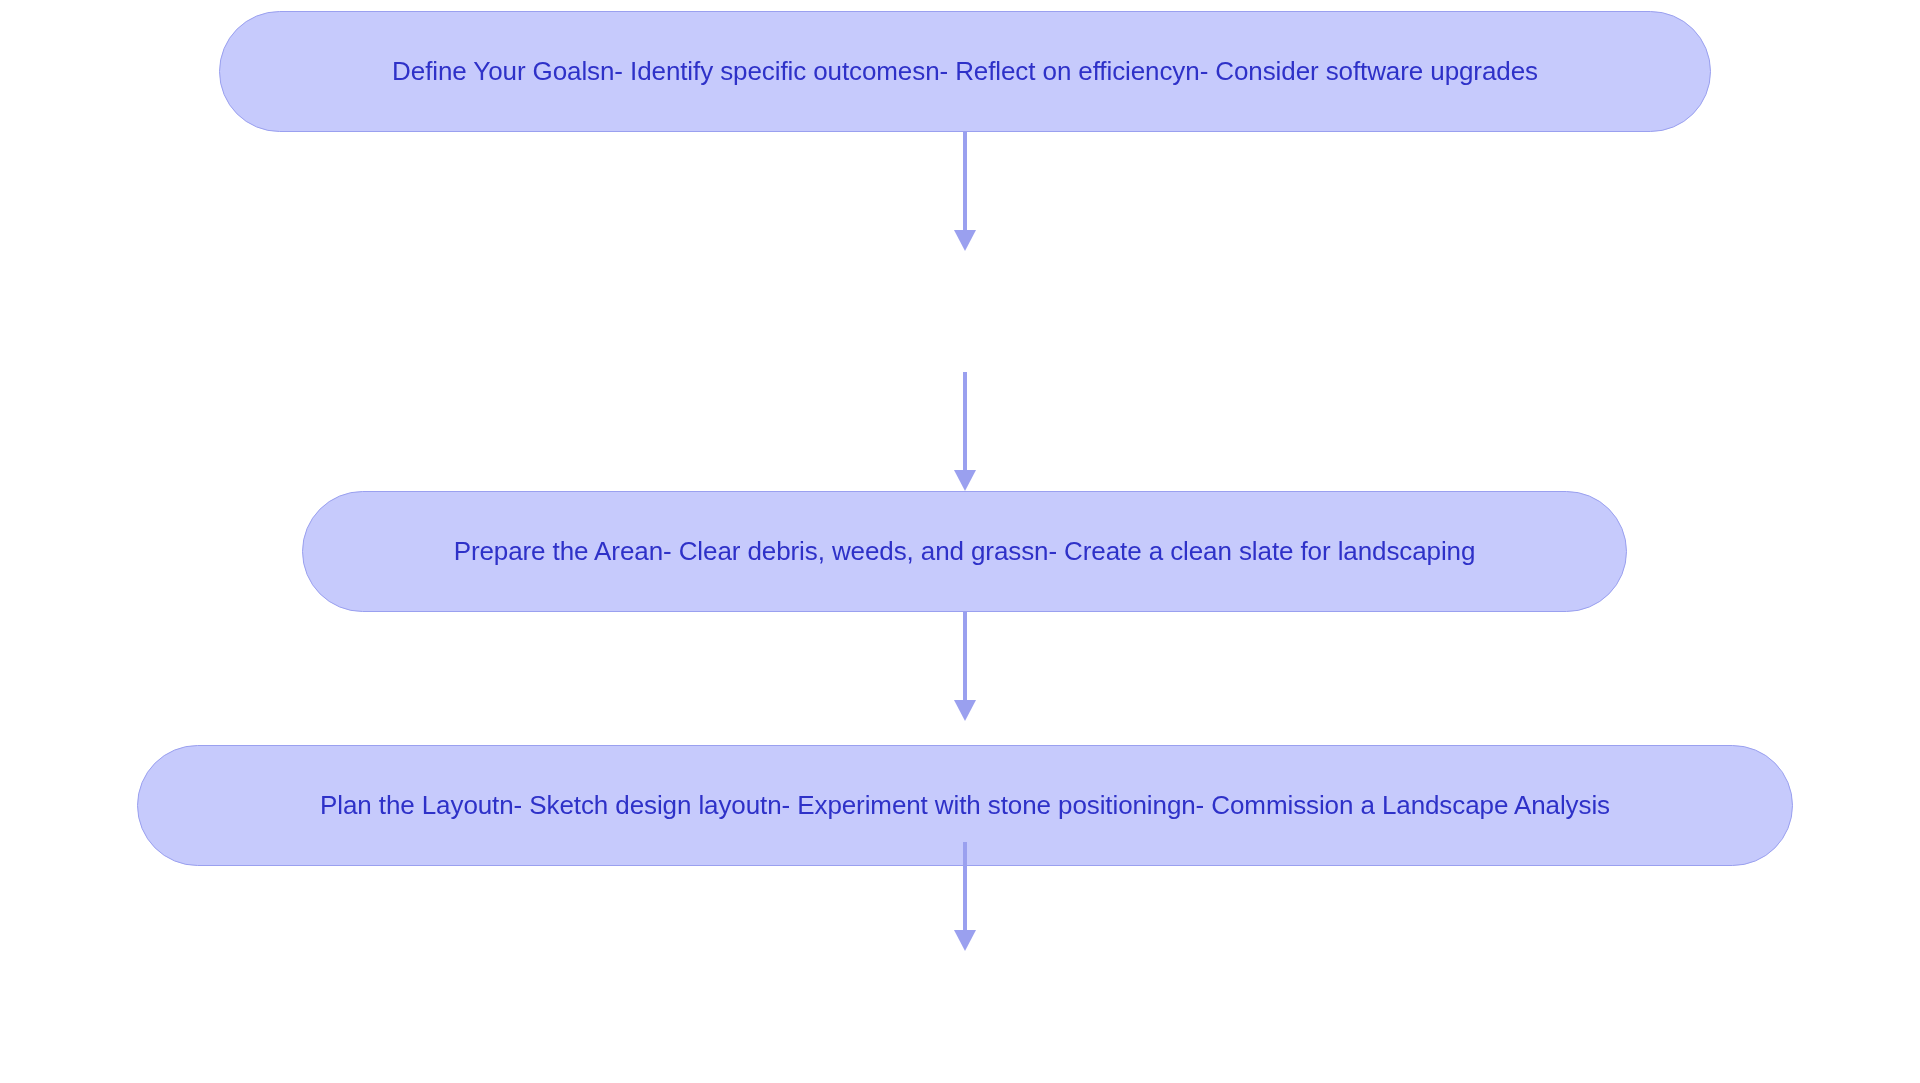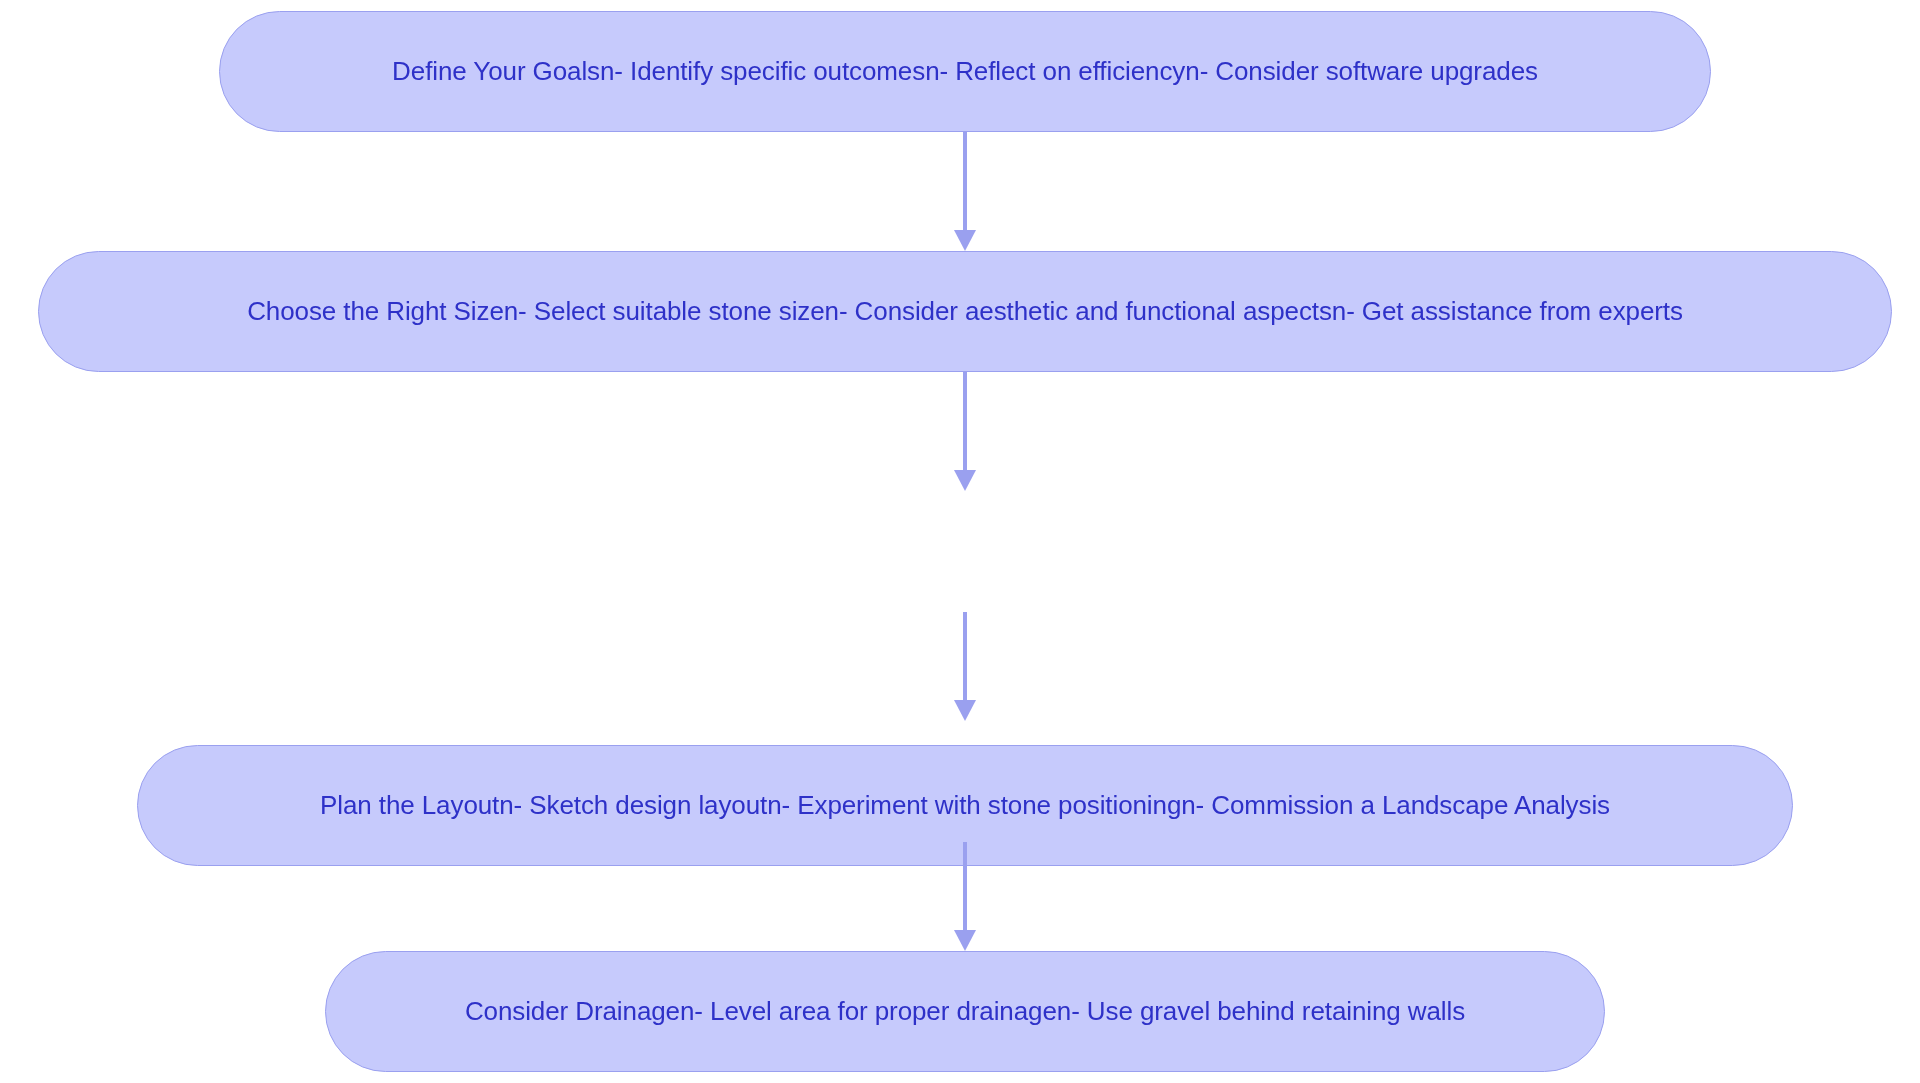--- a/index.html
+++ b/index.html
@@ -100,41 +100,38 @@
 
   <div class="flow-node" id="node-1">
     <span class="node-label">Define Your Goalsn- Identify specific outcomesn- Reflect on efficiencyn- Consider software upgrades</span>
   </div>
 
   <div class="connector" id="connector-1">
     <div class="shaft"></div>
     <div class="head"></div>
   </div>
 
-  <div class="flow-node" id="node-2">
-    <span class="node-label">Choose the Right Sizen- Select suitable stone sizen- Consider aesthetic and functional aspectsn- Get assistance from experts</span>
-  </div>
 
   <div class="connector" id="connector-2">
     <div class="shaft"></div>
     <div class="head"></div>
   </div>
 
+  <div class="flow-node" id="node-3">
+    <span class="node-label">Prepare the Arean- Clear debris, weeds, and grassn- Create a clean slate for landscaping</span>
+  </div>
 
   <div class="connector" id="connector-3">
     <div class="shaft"></div>
     <div class="head"></div>
   </div>
 
   <div class="flow-node" id="node-4">
     <span class="node-label">Plan the Layoutn- Sketch design layoutn- Experiment with stone positioningn- Commission a Landscape Analysis</span>
   </div>
 
   <div class="connector" id="connector-4">
     <div class="shaft"></div>
     <div class="head"></div>
   </div>
 
-  <div class="flow-node" id="node-5">
-    <span class="node-label">Consider Drainagen- Level area for proper drainagen- Use gravel behind retaining walls</span>
-  </div>
 
 </div>
 
 </body></html>

